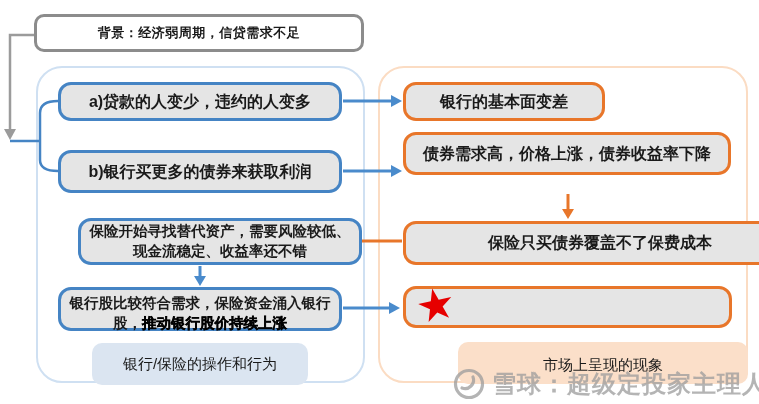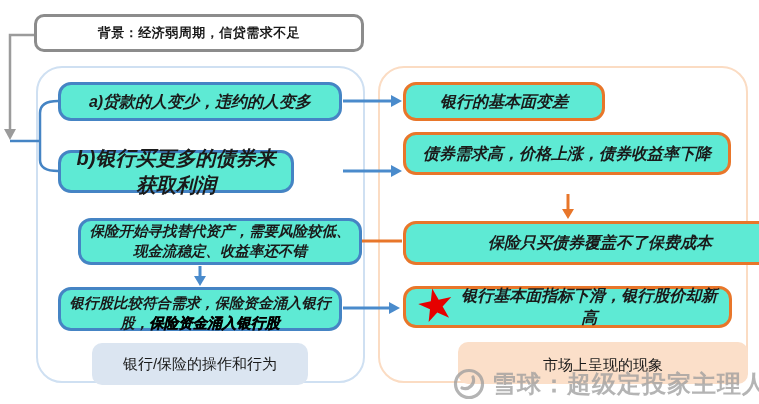--- a/index.html
+++ b/index.html
@@ -25,27 +25,27 @@
     border:2px solid #cfe0f2;border-radius:26px;background:#fff;
   }
   .container-right{
     left:378px;top:66px;width:370px;height:317px;
     border:2px solid #fbdcc3;border-radius:26px;background:#fff;
   }
 
   
   .pbox{
     display:flex;align-items:center;justify-content:center;text-align:center;
-    background:#5eead4;font-weight:700;line-height:1.35;padding:2px 8px;font-style:italic;
+    background:#e5e5e5;font-weight:700;line-height:1.35;padding:2px 8px;
   }
   .blue{border:3px solid #4584c4;border-radius:13px;}
   .orange{border:3px solid #e8762a;border-radius:13px;justify-content:center;}
 
   .box-a{left:58px;top:82px;width:284px;height:39px;font-size:16px;}
-  .box-b{left:58px;top:150px;width:236px;height:43px;font-size:20px;}
+  .box-b{left:58px;top:150px;width:284px;height:43px;font-size:16px;}
   .box-c{left:58px;top:218px;width:284px;height:47px;font-size:14.5px;margin-left:20px;}
   .box-d{left:58px;top:287px;width:284px;height:44px;font-size:14.5px;display:block;padding-top:4px;}
   .box-d .inner{display:inline;margin-top:44px;}
   .box-d .extra-bold{font-weight:900;-webkit-text-stroke:.4px #000;}
 
   .obox-1{left:403px;top:82px;width:202px;height:39px;font-size:16px;}
   .obox-2{left:403px;top:132px;width:328px;height:43px;font-size:16px;}
   .obox-3{left:403px;top:221px;width:394px;height:44px;font-size:16px;}
   .obox-4{left:403px;top:286px;width:329px;height:42px;font-size:16px;justify-content:flex-start;padding-left:10px;}
   .star{
@@ -130,38 +130,37 @@
 <div class="abs pbox blue box-a">
   <span>a)贷款的人变少，违约的人变多</span>
 </div>
 <div class="abs pbox blue box-b">
   <span>b)银行买更多的债券来获取利润</span>
 </div>
 <div class="abs pbox blue box-c">
   <span>保险开始寻找替代资产，需要风险较低、现金流稳定、收益率还不错</span>
 </div>
 <div class="abs pbox blue box-d">
-  <span class="inner">银行股比较符合需求，保险资金涌入银行股，</span><span class="inner extra-bold">保险资金涌入银行股</span>
+  <span class="inner">银行股比较符合需求，保险资金涌入银行股，</span><span class="inner extra-bold">推动银行股价持续上涨</span>
 </div>
 <div class="abs cat-label cat-left">
   <span>银行/保险的操作和行为</span>
 </div>
 
 <div class="abs pbox orange obox-1">
   <span>银行的基本面变差</span>
 </div>
 <div class="abs pbox orange obox-2">
   <span>债券需求高，价格上涨，债券收益率下降</span>
 </div>
 <div class="abs pbox orange obox-3">
   <span>保险只买债券覆盖不了保费成本</span>
 </div>
 <div class="abs pbox orange obox-4">
   <span class="star">★</span>
-  <span>银行基本面指标下滑，银行股价却新高</span>
 </div>
 <div class="abs cat-label cat-right">
   <span>市场上呈现的现象</span>
 </div>
 
 <div class="abs watermark">
   <svg width="34" height="34" viewBox="0 0 34 34">
     <circle cx="17" cy="17" r="13.5" fill="none" stroke="rgba(155,155,155,.75)" stroke-width="3.2"></circle>
     <path d="M 10 21 Q 15 23 19 19 Q 23 15 21 10" fill="none" stroke="rgba(155,155,155,.75)" stroke-width="3.2" stroke-linecap="round"></path>
   </svg>

